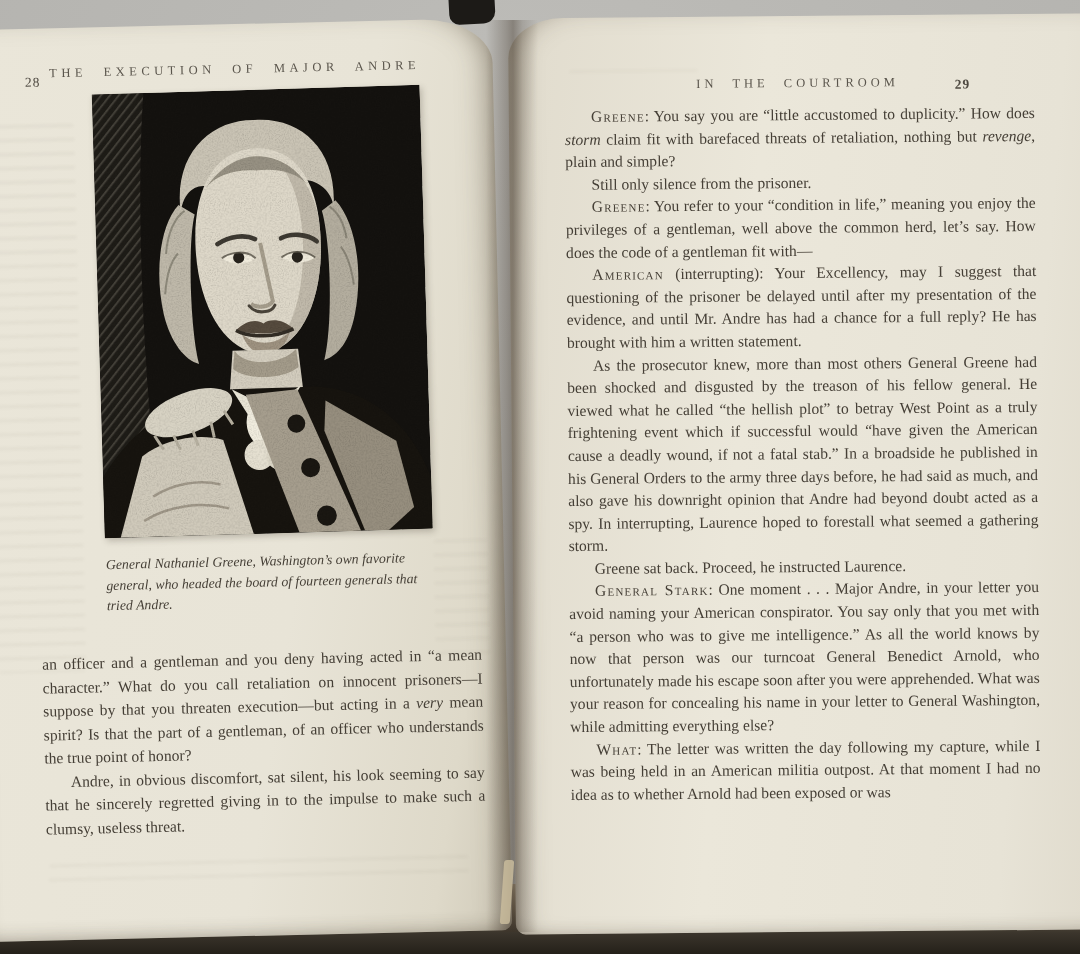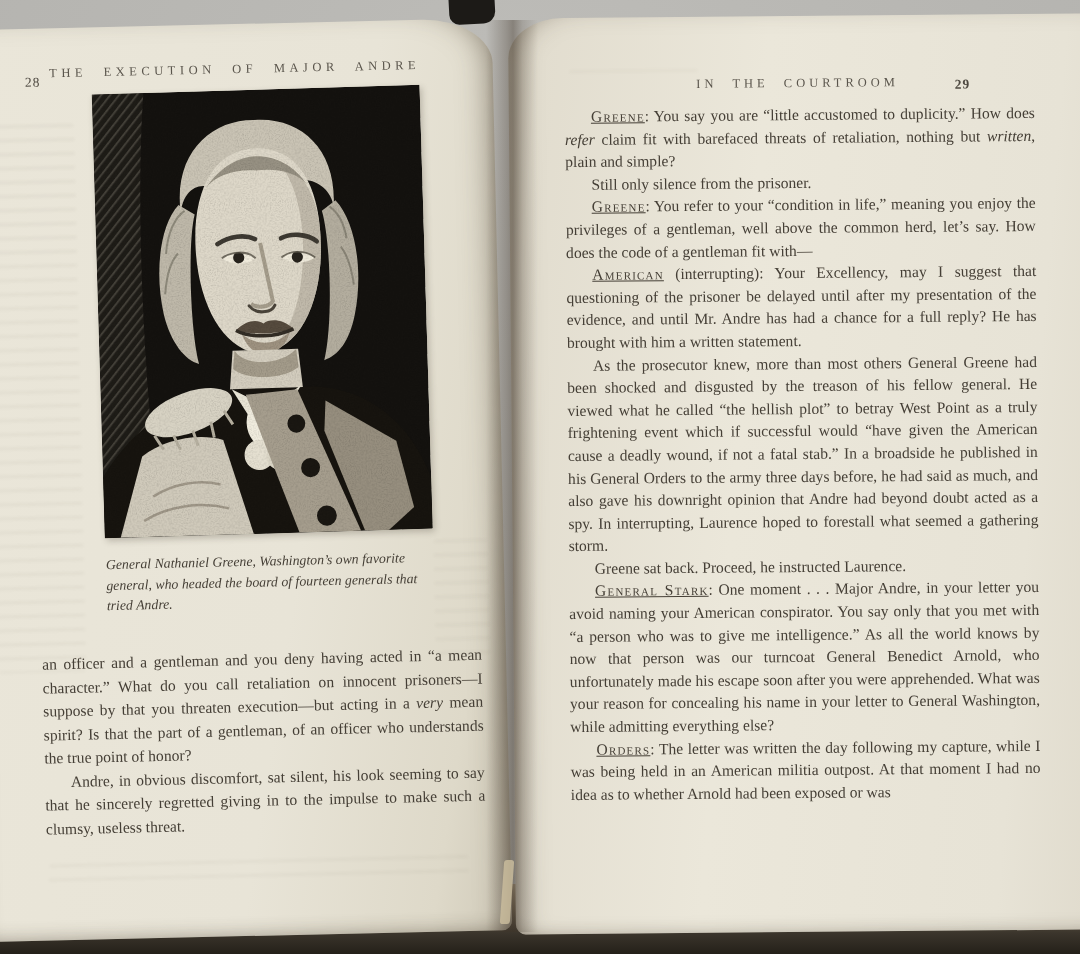--- a/index.html
+++ b/index.html
@@ -50,21 +50,21 @@
   .portrait svg { display:block; width:100%; height:100%; }
   .caption {
     position:absolute; left:118px; top:528px; width:336px;
     font-style:italic; font-size:13.8px; line-height:20.5px; color:#453f36;
   }
   .body-text { position:absolute; color:#453f36; text-align:justify; }
   .left-body  { left:52px; top:624px; width:440px; font-size:15.6px; line-height:23.5px; }
   .right-body { left:56px; top:88px;  width:470px; font-size:15.6px; line-height:22.6px; }
   .para { margin:0; }
   .para.indent { text-indent:26px; }
-  .seg-sc { font-variant:small-caps; letter-spacing:1.2px;text-decoration:underline; }
+  .seg-sc { font-variant:small-caps; letter-spacing:1.2px; }
   .seg-i  { font-style:italic; }
   .ghost {
     position:absolute; border-radius:4px; filter:blur(1.6px);
     background: repeating-linear-gradient(to bottom, rgba(104,98,84,.55) 0 3px, transparent 3px 14px);
   }
   .ghost-a { left:8px;  top:96px;  width:88px;  height:548px; opacity:.10; }
   .ghost-b { left:446px; top:520px; width:54px; height:118px; opacity:.08; }
   .ghost-c { left:54px; top:836px; width:420px; height:26px;  opacity:.09; }
   .ghost-d { left:60px; top:52px;  width:130px; height:12px;  opacity:.06; }
 </style>
@@ -145,25 +145,25 @@
         <p class="para"><span class="seg-n">an officer and a gentleman and you deny having acted in “a mean character.” What do you call retaliation on innocent prisoners—I suppose by that you threaten execution—but acting in a </span><span class="seg-i">very</span><span class="seg-n"> mean spirit? Is that the part of a gentleman, of an officer who understands the true point of honor?</span></p>
         <p class="para indent"><span class="seg-n">Andre, in obvious discomfort, sat silent, his look seeming to say that he sincerely regretted giving in to the impulse to make such a clumsy, useless threat.</span></p>
       </div>
   </div>
 
   <div class="page page-right">
     <div class="ghost ghost-d"></div>
     <div class="running-head rh-right">IN THE COURTROOM</div>
     <span class="folio folio-right">29</span>
     <div class="body-text right-body">
-        <p class="para indent"><span class="seg-sc">Greene</span><span class="seg-n">: You say you are “little accustomed to duplicity.” How does </span><span class="seg-i">refer</span><span class="seg-n"> claim fit with barefaced threats of retaliation, nothing but </span><span class="seg-i">written</span><span class="seg-n">, plain and simple?</span></p>
+        <p class="para indent"><span class="seg-sc">Greene</span><span class="seg-n">: You say you are “little accustomed to duplicity.” How does </span><span class="seg-i">storm</span><span class="seg-n"> claim fit with barefaced threats of retaliation, nothing but </span><span class="seg-i">revenge</span><span class="seg-n">, plain and simple?</span></p>
         <p class="para indent"><span class="seg-n">Still only silence from the prisoner.</span></p>
         <p class="para indent"><span class="seg-sc">Greene</span><span class="seg-n">: You refer to your “condition in life,” meaning you enjoy the privileges of a gentleman, well above the common herd, let’s say. How does the code of a gentleman fit with—</span></p>
         <p class="para indent"><span class="seg-sc">American</span><span class="seg-n"> (interrupting): Your Excellency, may I suggest that questioning of the prisoner be delayed until after my presentation of the evidence, and until Mr. Andre has had a chance for a full reply? He has brought with him a written statement.</span></p>
         <p class="para indent"><span class="seg-n">As the prosecutor knew, more than most others General Greene had been shocked and disgusted by the treason of his fellow general. He viewed what he called “the hellish plot” to betray West Point as a truly frightening event which if successful would “have given the American cause a deadly wound, if not a fatal stab.” In a broadside he published in his General Orders to the army three days before, he had said as much, and also gave his downright opinion that Andre had beyond doubt acted as a spy. In interrupting, Laurence hoped to forestall what seemed a gathering storm.</span></p>
         <p class="para indent"><span class="seg-n">Greene sat back. Proceed, he instructed Laurence.</span></p>
         <p class="para indent"><span class="seg-sc">General Stark</span><span class="seg-n">: One moment . . . Major Andre, in your letter you avoid naming your American conspirator. You say only that you met with “a person who was to give me intelligence.” As all the world knows by now that person was our turncoat General Benedict Arnold, who unfortunately made his escape soon after you were apprehended. What was your reason for concealing his name in your letter to General Washington, while admitting everything else?</span></p>
-        <p class="para indent"><span class="seg-sc">Orders</span><span class="seg-n">: The letter was written the day following my capture, while I was being held in an American militia outpost. At that moment I had no idea as to whether Arnold had been exposed or was</span></p>
+        <p class="para indent"><span class="seg-sc">What</span><span class="seg-n">: The letter was written the day following my capture, while I was being held in an American militia outpost. At that moment I had no idea as to whether Arnold had been exposed or was</span></p>
       </div>
   </div>
 
   <div class="gutter"></div>
 </div>
 
 </body></html>

